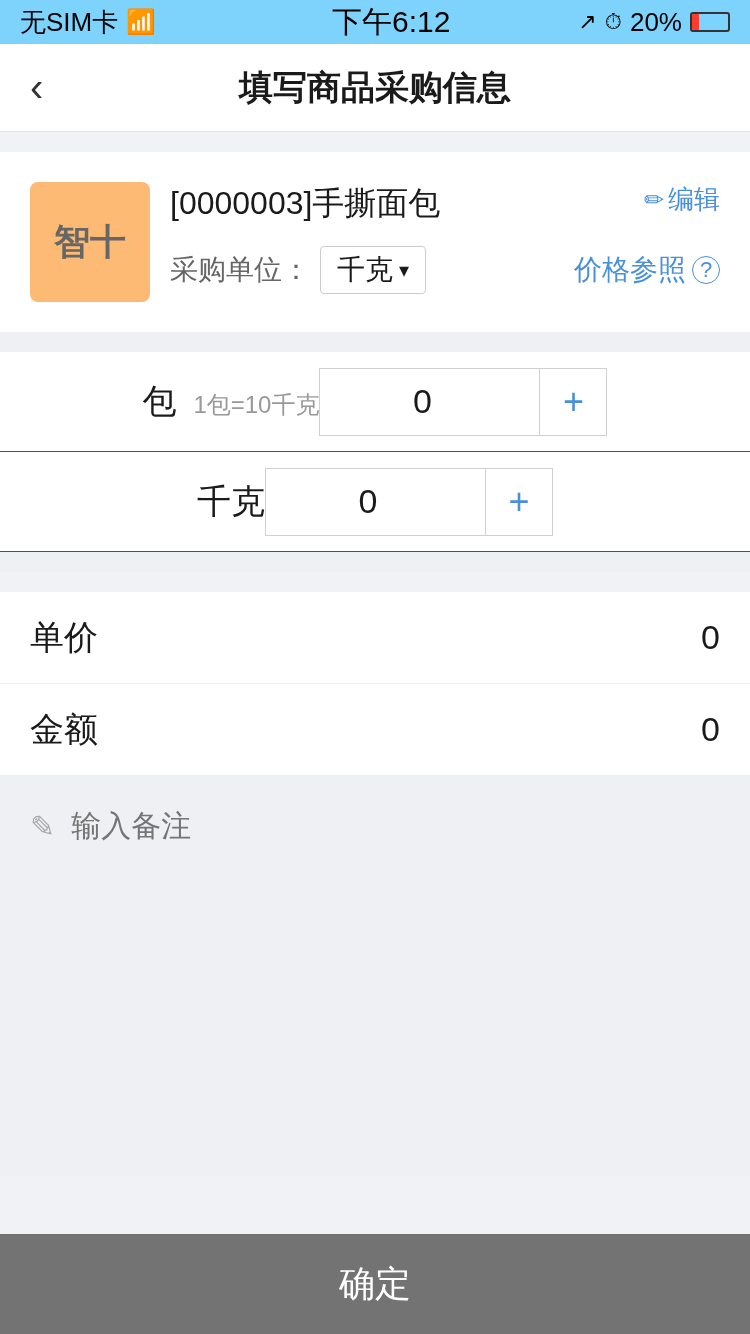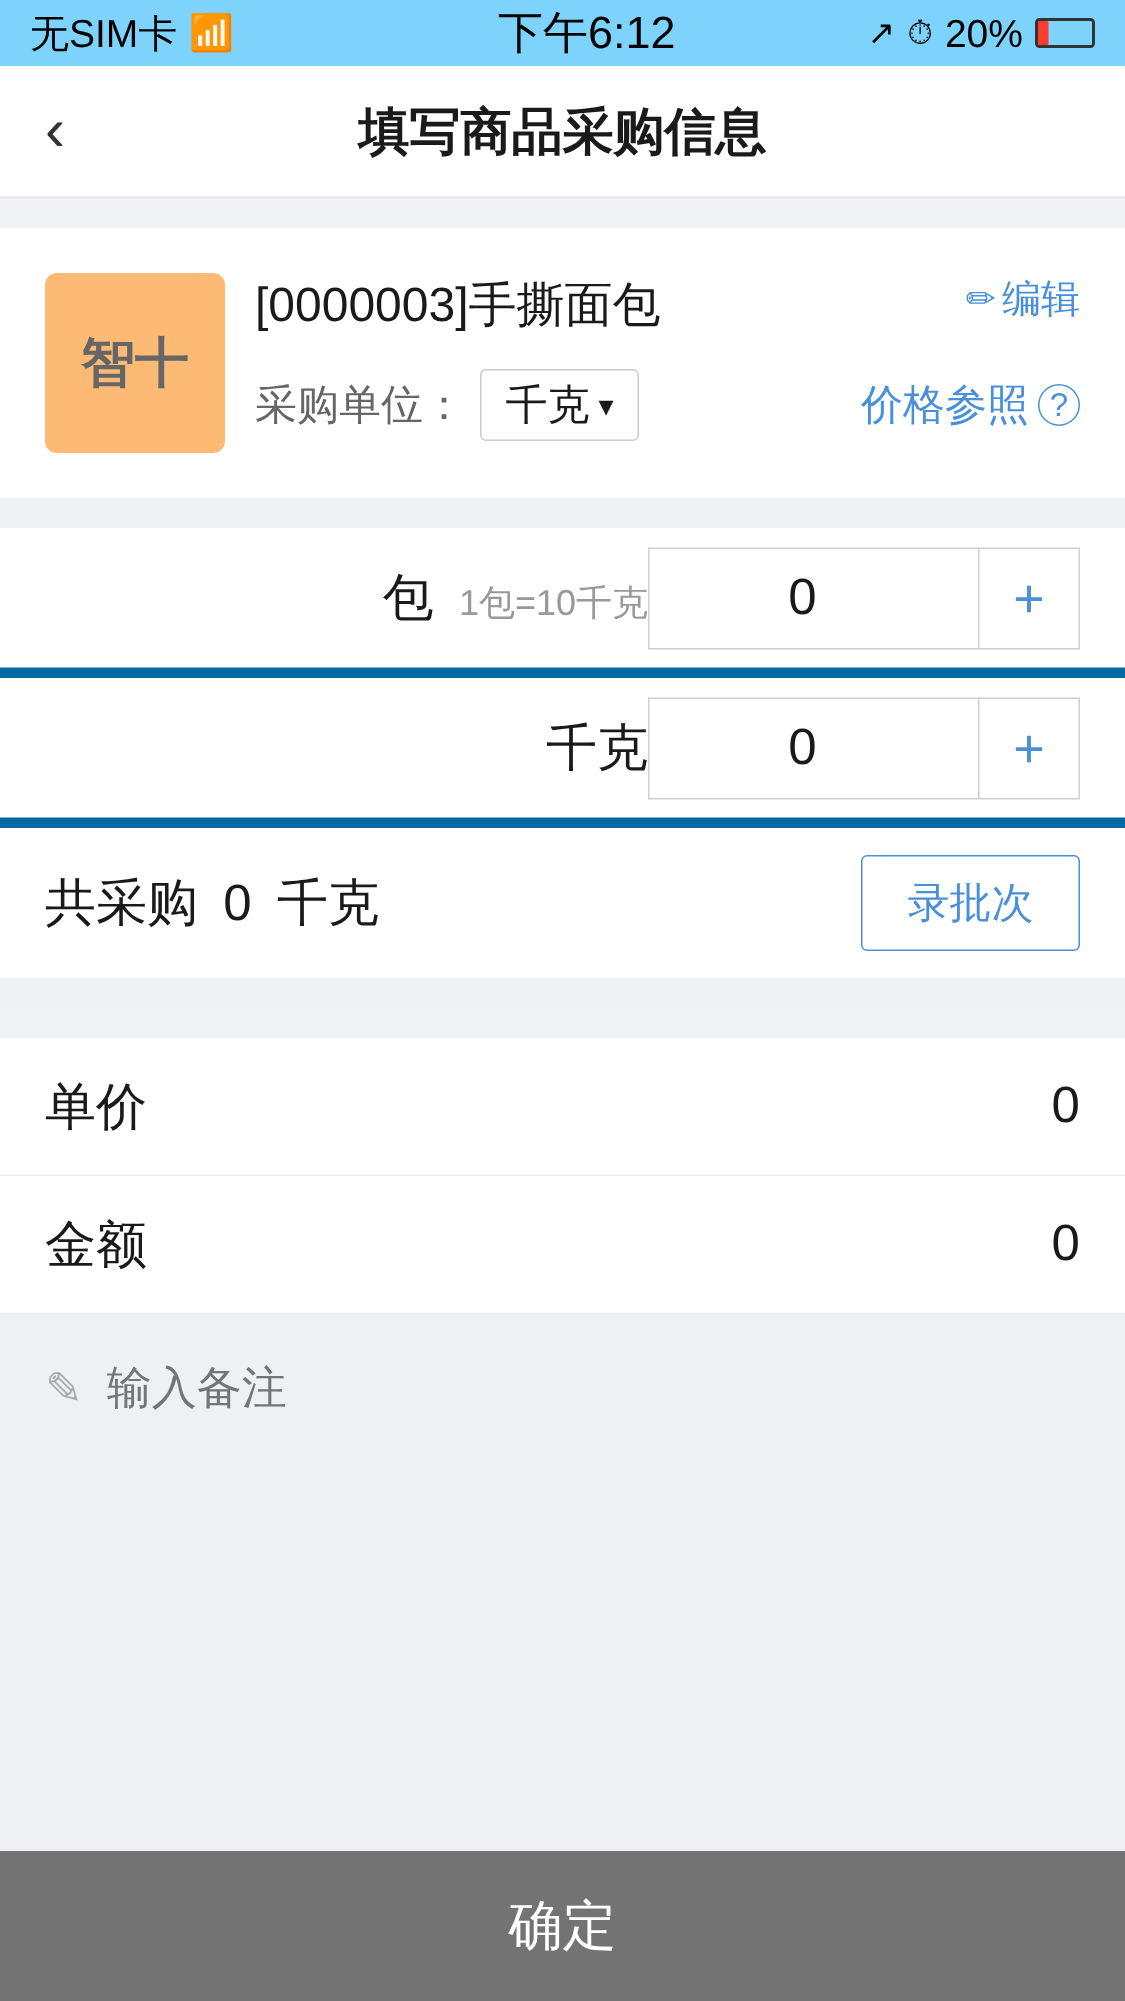--- a/index.html
+++ b/index.html
@@ -139,24 +139,24 @@
       background: #eef0f3;
     }
 
     
     .input-section {
       background: #fff;
     }
     .input-row {
       display: flex;
       align-items: center;
-      justify-content: flex-end;
+      justify-content: center;
       padding: 0 30px;
       height: 100px;
-      border-bottom: 7px solid #0369a1;
+      border-bottom: 1px solid #0369a1;
     }
     .input-label {
       font-size: 34px;
       color: #1a1a1a;
     }
     .input-sub {
       font-size: 24px;
       color: #999;
       margin-left: 8px;
     }
@@ -350,28 +350,20 @@
   </div>
 
   <div class="input-row">
     <span class="input-label">千克</span>
     <div class="input-control">
       <input class="qty-input" type="number" value="0" style="">
       <div class="qty-plus">+</div>
     </div>
   </div>
 
-  <div class="summary-row">
-    <div>
-      <span class="summary-text">共采购</span>
-      <span class="summary-text" style="margin: 0 8px;">0</span>
-      <span class="summary-text">千克</span>
-    </div>
-    <button class="batch-btn">录批次</button>
-  </div>
 </div>
 
 <div class="section-divider"></div>
 
 <div class="price-section">
   <div class="price-row">
     <span class="price-label">单价</span>
     <span class="price-value">0</span>
   </div>
   <div class="price-row">

